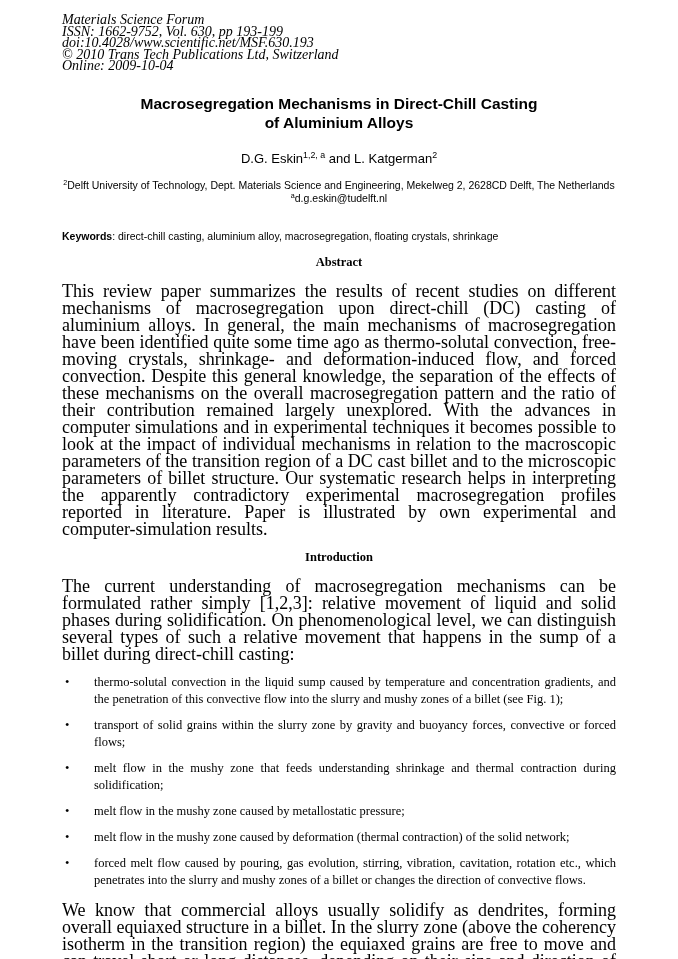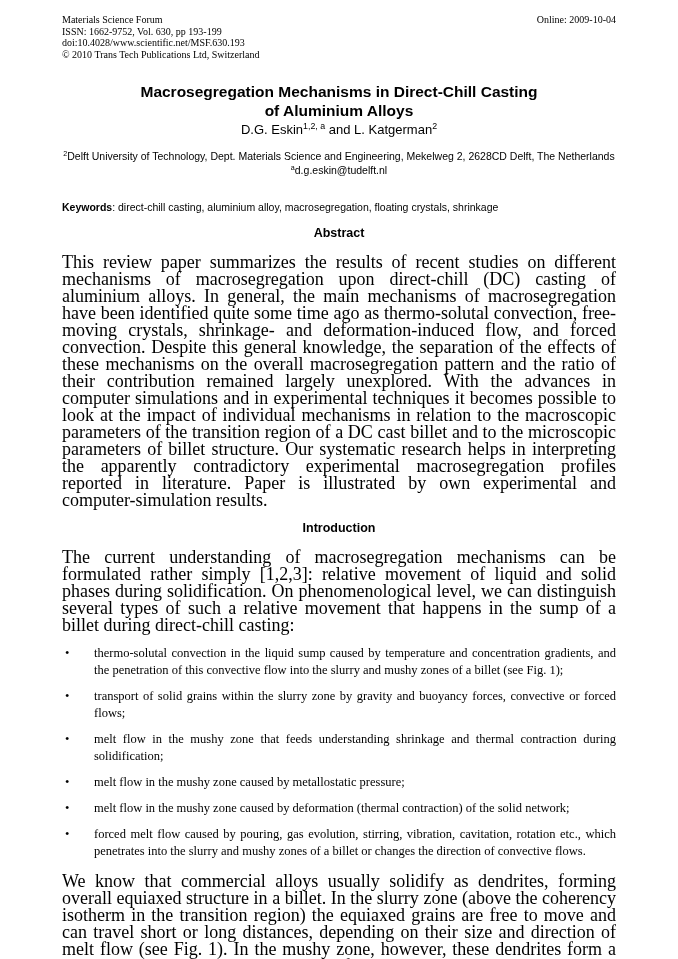--- a/index.html
+++ b/index.html
@@ -11,46 +11,46 @@
     -webkit-font-smoothing: antialiased;
   }
   .page {
     width: 678px; height: 959px;
     padding: 14px 62px 18px 62px;
     background: #ffffff;
     overflow: hidden;
   }
   .header-row {
     display: flex; justify-content: space-between; align-items: flex-start;
-    font-size: 10px; line-height: 11.5px;
+    font-style: italic; font-size: 14px; line-height: 11.5px; flex-direction: column;
   }
   .header-left div { white-space: nowrap; }
   .header-right { white-space: nowrap; }
   .title {
     font-family: "Liberation Sans", sans-serif;
     font-weight: bold; font-size: 15.5px; line-height: 19px;
     text-align: center; margin-top: 22px;
   }
   .authors {
     font-family: "Liberation Sans", sans-serif;
-    font-size: 13px; text-align: center; margin-top: 2px;
+    font-size: 13px; text-align: center; margin-top: 19px;
   }
   sup { font-size: 68%; vertical-align: super; line-height: 0; }
   .affiliations {
     font-family: "Liberation Sans", sans-serif;
     font-size: 10.5px; line-height: 13.5px;
     text-align: center; margin-top: 13px;
   }
   .keywords {
     font-family: "Liberation Sans", sans-serif;
     font-size: 10.5px; line-height: 14px; margin-top: 23px;
   }
   .kw-label { font-weight: bold; }
   .section-heading {
-    font-family: Liberation Sans, sans-serif;
+    font-family: Liberation Serif, serif;
     font-weight: bold; font-size: 12.5px; line-height: 15px;
     text-align: center; margin-top: 12px;
   }
   .body-text {
     font-size: 18px; line-height: 17px;
     text-align: justify; margin-top: 13px;
   }
   .bullet-list { list-style: none; margin-top: 11px; }
   .bullet-item {
     position: relative; padding-left: 32px;

